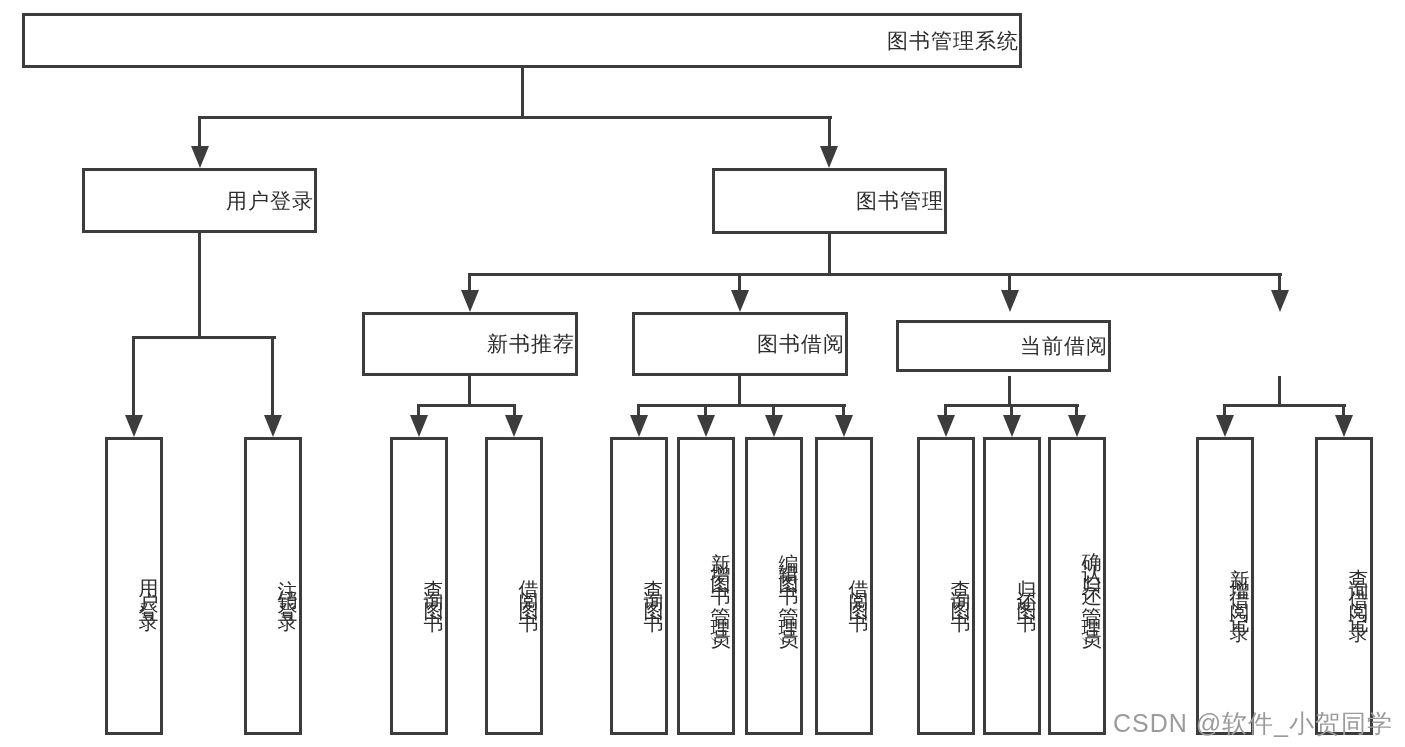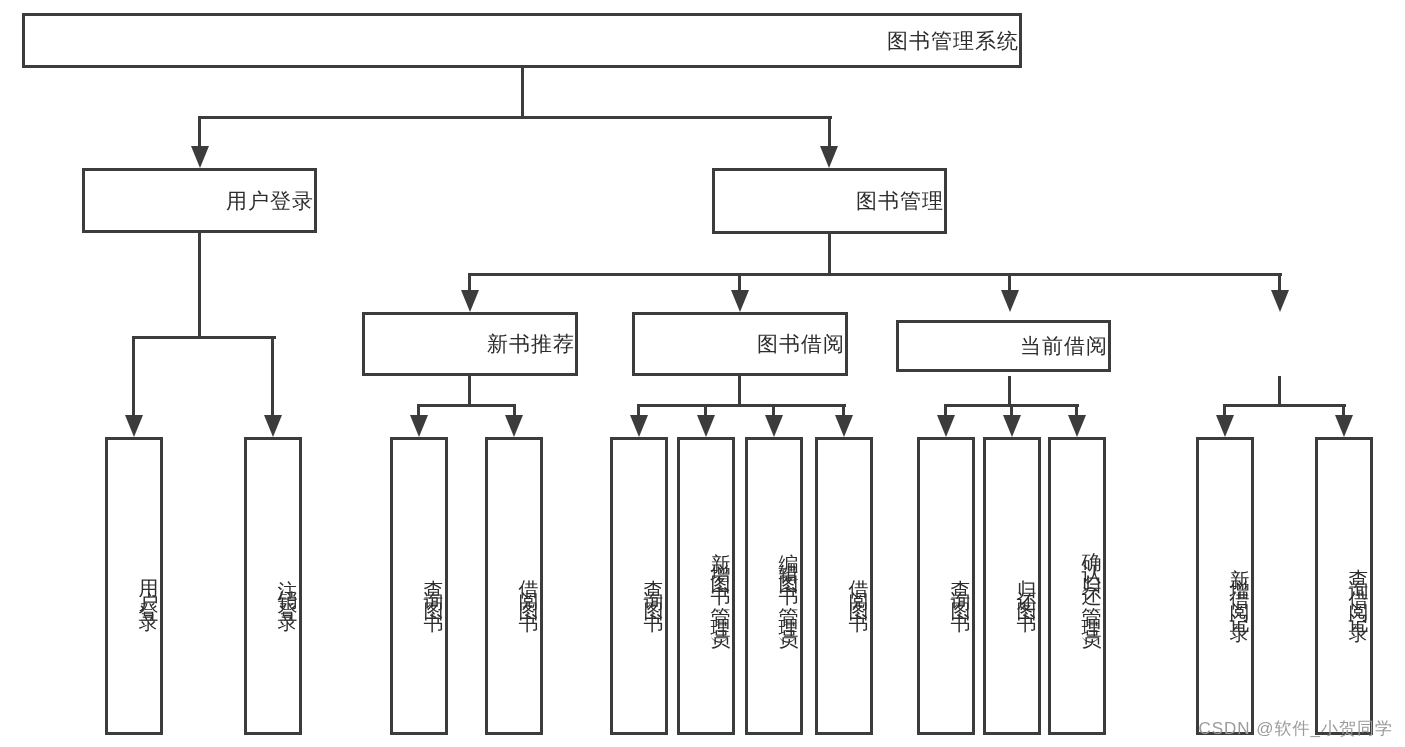--- a/index.html
+++ b/index.html
@@ -52,21 +52,21 @@
     border-left: 9px solid transparent;
     border-right: 9px solid transparent;
     border-top: 22px solid var(--line);
     z-index: 1;
   }
   .watermark {
     position: absolute;
     right: 12px;
     bottom: 7px;
     color: var(--watermark);
-    font-size: 17px;
+    font-size: 25px;
     letter-spacing: 1px;
     z-index: 3;
     white-space: nowrap;
   }
 </style>
 </head>
 <body>
 
 <div class="canvas">
 

